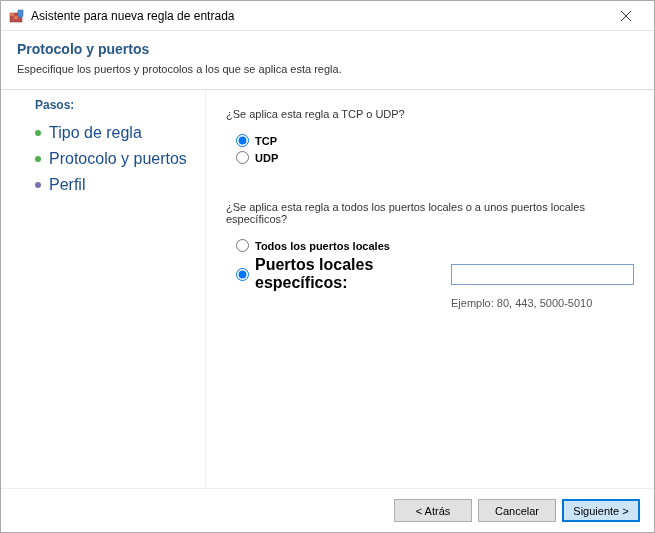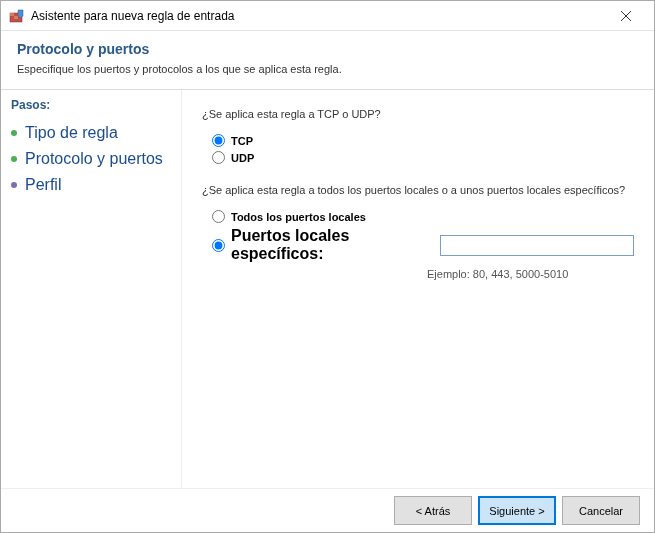--- a/index.html
+++ b/index.html
@@ -52,20 +52,21 @@
     color: #333;
   }
   .body {
     flex: 1;
     display: flex;
     overflow: hidden;
   }
   .sidebar {
     width: 180px;
     padding: 8px 10px;
+    margin-left: 24px;
   }
   .sidebar .steps-label {
     font-weight: bold;
     color: #2a5a8a;
     margin-bottom: 8px;
     font-size: 12px;
   }
   .sidebar ul { list-style: none; margin: 0; padding: 0; }
   .sidebar li {
     display: flex;
@@ -88,21 +89,21 @@
     flex: 1;
     padding: 18px 20px 10px 20px;
     position: relative;
     border-left: 1px solid #eee;
   }
   .question {
     font-size: 11px;
     color: #333;
     margin-bottom: 12px;
   }
-  .radio-group { margin-left: 10px; margin-bottom: 18px; }
+  .radio-group { margin-left: 10px; margin-bottom: 35px; }
   .radio-row {
     display: flex;
     align-items: center;
     padding: 2px 0;
     font-size: 11px;
   }
   .radio-row input[type=radio] {
     margin: 0 6px 0 0;
     width: 13px; height: 13px;
   }
@@ -136,21 +137,21 @@
     height: 44px;
     display: flex;
     align-items: center;
     justify-content: flex-end;
     padding: 0 14px;
     gap: 6px;
     border-top: 1px solid #eee;
   }
   .btn {
     min-width: 78px;
-    height: 29px;
+    height: 23px;
     font-size: 11px;
     border: 1px solid #adadad;
     background: #e1e1e1;
     cursor: pointer;
     padding: 0 10px;
   }
   .btn.primary {
     border: 1px solid #0078d7;
     background: #cce4f7;
     box-shadow: 0 0 0 1px #0078d7 inset;
@@ -230,17 +231,17 @@
           <input type="text" class="port-input" value="" style="">
         </div>
         <div class="example">Ejemplo: 80, 443, 5000-5010</div>
       </div>
 
     </div>
   </div>
 
   <div class="footer">
     <button class="btn">&lt; Atrás</button>
+    <button class="btn">Cancelar</button>
     <button class="btn primary">Siguiente &gt;</button>
-    <button class="btn">Cancelar</button>
   </div>
 
 </div>
 
 </body></html>

